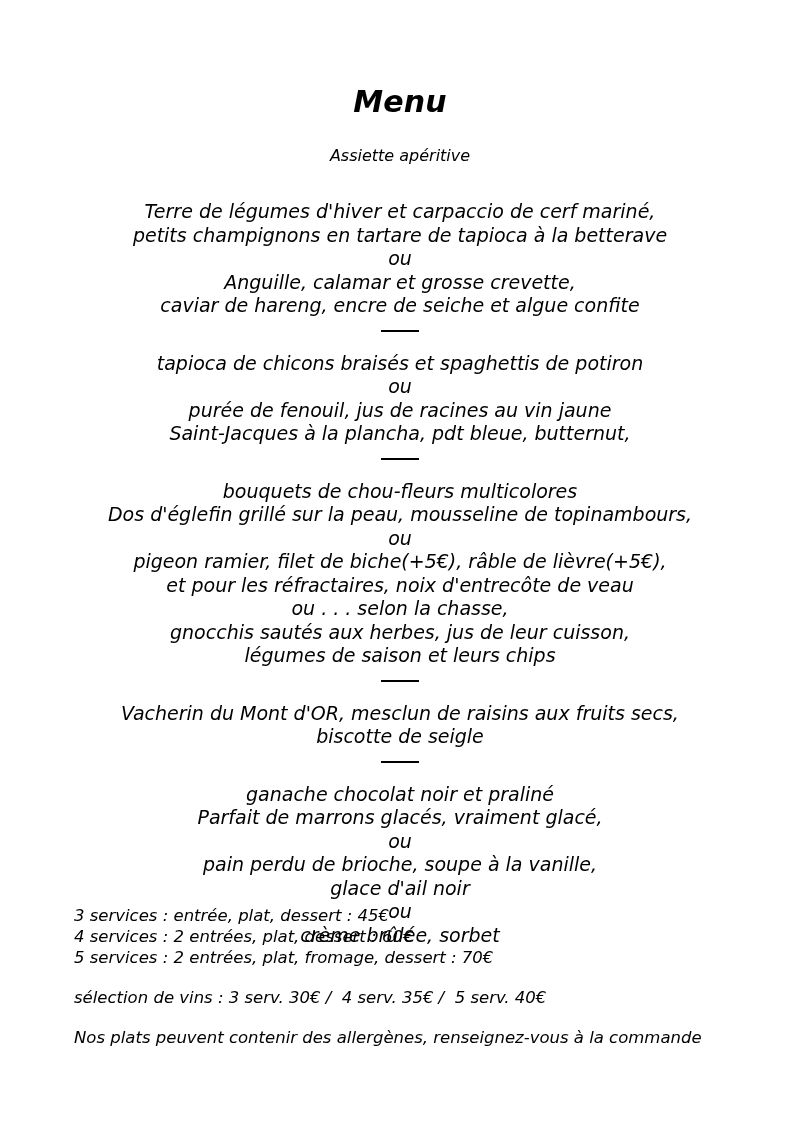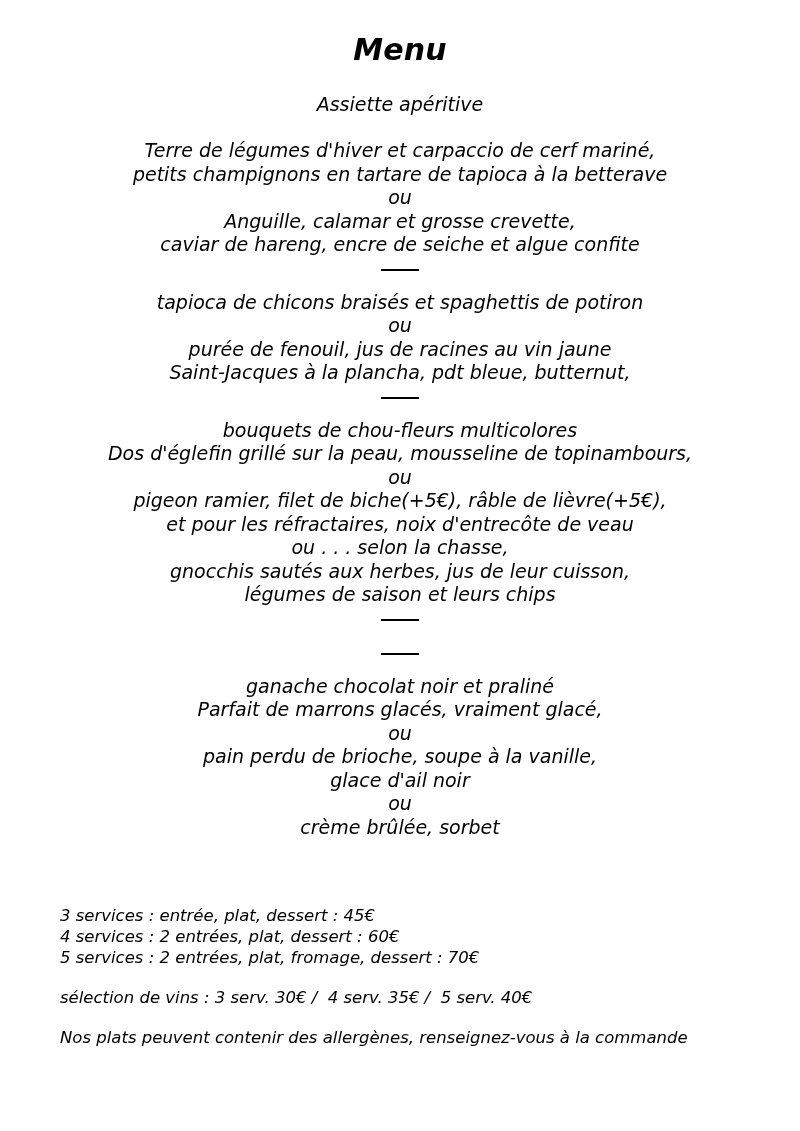--- a/index.html
+++ b/index.html
@@ -22,32 +22,32 @@
     box-sizing: border-box;
     padding: 0;
   }
   .menu-title {
     text-align: center;
     font-size: 30px;
     font-weight: bold;
     font-style: italic;
     letter-spacing: 0.2px;
     margin: 0;
-    padding-top: 32px;
+    padding-top: 84px;
     line-height: 36px;
   }
   .apero {
     text-align: center;
     font-style: italic;
-    font-size: 19px;
+    font-size: 16px;
     line-height: 24px;
     margin-top: 24px;
   }
   .courses {
-    margin-top: 23px;
+    margin-top: 32px;
   }
   .course {
     text-align: center;
     font-style: italic;
     font-size: 19px;
     line-height: 23.5px;
   }
   .course .line {
     white-space: pre;
   }
@@ -60,21 +60,21 @@
   }
   .sep span {
     display: inline-block;
     width: 38px;
     height: 0;
     border-top: 2px solid #000000;
     vertical-align: top;
   }
   .footer {
     position: absolute;
-    left: 60px;
+    left: 74px;
     top: 905px;
     text-align: left;
     font-style: italic;
     font-size: 16.5px;
     line-height: 21px;
   }
   .footer .blk {
     margin: 0;
   }
   .footer .gap {
@@ -113,20 +113,24 @@
         <div class="line">bouquets de chou-fleurs multicolores</div>
         <div class="line">Dos d'églefin grillé sur la peau, mousseline de topinambours,</div>
         <div class="line">ou</div>
         <div class="line">pigeon ramier, filet de biche(+5€), râble de lièvre(+5€),</div>
         <div class="line">et pour les réfractaires, noix d'entrecôte de veau</div>
         <div class="line">ou . . . selon la chasse,</div>
         <div class="line">gnocchis sautés aux herbes, jus de leur cuisson,</div>
         <div class="line">légumes de saison et leurs chips</div>
       </div>
       <div class="sep"><span></span></div>
+      <div class="course">
+        <div class="line">Vacherin du Mont d'OR, mesclun de raisins aux fruits secs,</div>
+        <div class="line">biscotte de seigle</div>
+      </div>
       <div class="sep"><span></span></div>
       <div class="course">
         <div class="line">ganache chocolat noir et praliné</div>
         <div class="line">Parfait de marrons glacés, vraiment glacé,</div>
         <div class="line">ou</div>
         <div class="line">pain perdu de brioche, soupe à la vanille,</div>
         <div class="line">glace d'ail noir</div>
         <div class="line">ou</div>
         <div class="line">crème brûlée, sorbet</div>
       </div>

